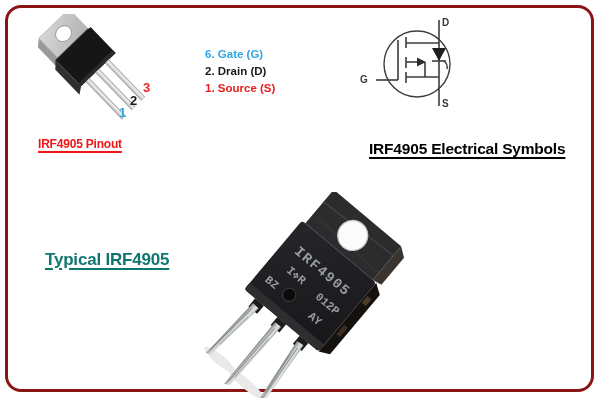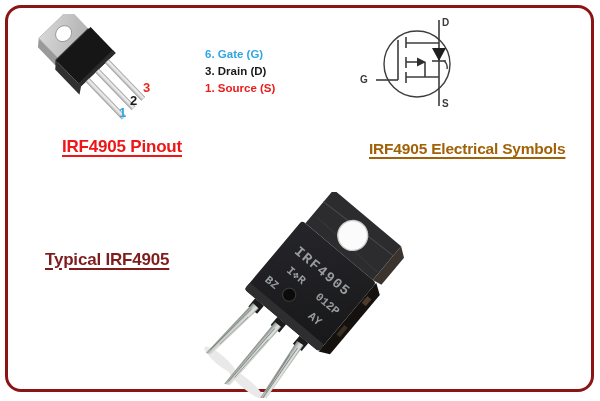--- a/index.html
+++ b/index.html
@@ -9,21 +9,21 @@
   }
   .frame{
     position:absolute;left:5px;top:5px;width:583px;height:381px;
     border:3px solid #8b1414;border-radius:16px;background:#ffffff;
   }
   .heading{
     position:absolute;font-weight:bold;color:#ee1616;
     text-decoration:underline;text-decoration-thickness:1.5px;text-underline-offset:3px;
     letter-spacing:-0.2px;white-space:nowrap;
   }
-  #h-pinout{left:62px;top:137px;font-size:17px;}
+  #h-pinout{left:38px;top:137px;font-size:12px;}
   #h-symbol{left:369px;top:140px;font-size:15.5px;}
   #h-photo{left:45px;top:250px;font-size:17px;}
   .legend{
     position:absolute;left:205px;top:46px;font-size:11.5px;font-weight:bold;line-height:17px;
     white-space:nowrap;
   }
   .pin-num{
     position:absolute;font-size:13px;font-weight:bold;line-height:1;
   }
   #pin3{left:143px;top:81px;}
@@ -73,21 +73,21 @@
         <rect x="9.5" y="12" width="5" height="52" fill="url(#legGrad)" stroke="#8c8c8c" stroke-width="0.4"></rect>
       </g>
     </svg>
   </div>
   <span class="pin-num" id="pin1" style="color: rgb(47, 168, 225);">1</span>
   <span class="pin-num" id="pin2" style="color: rgb(26, 26, 26);">2</span>
   <span class="pin-num" id="pin3" style="color: rgb(232, 40, 30);">3</span>
 
   <div class="legend">
     <div style="color: rgb(47, 168, 225);">6. Gate (G)</div>
-    <div style="color: rgb(26, 26, 26);">3. Drain (D)</div>
+    <div style="color: rgb(26, 26, 26);">2. Drain (D)</div>
     <div style="color: rgb(237, 28, 28);">1. Source (S)</div>
   </div>
 
   <div class="symbol-wrap">
     <svg width="110" height="108" viewBox="0 0 110 108">
       <g stroke="#3d3d3d" stroke-width="1.6" fill="none">
         <circle cx="62" cy="54" r="33" stroke-width="1.4"></circle>
 
         <line x1="84" y1="10" x2="84" y2="96"></line>
 
@@ -113,22 +113,22 @@
       </g>
       <g font-family="Liberation Sans, sans-serif" font-size="10" font-weight="bold" fill="#3a3a3a">
         <text x="87" y="16">D</text>
         <text x="5" y="73">G</text>
         <text x="87" y="97">S</text>
       </g>
     </svg>
   </div>
 
   <div class="heading" id="h-pinout" style="color: rgb(238, 22, 22);">IRF4905 Pinout</div>
-  <div class="heading" id="h-symbol" style="color: #a16207; text-align: right;">IRF4905 Electrical Symbols</div>
-  <div class="heading" id="h-photo" style="color: #7f1d1d;">Typical IRF4905</div>
+  <div class="heading" id="h-symbol" style="color: #000000; text-align: right;">IRF4905 Electrical Symbols</div>
+  <div class="heading" id="h-photo" style="color: #0f766e;">Typical IRF4905</div>
 
   <div class="photo-wrap">
     <svg width="245" height="206" viewBox="0 0 245 206">
       <defs>
         <linearGradient id="pLeg" x1="0" y1="0" x2="1" y2="0">
           <stop offset="0" stop-color="#7d827e"></stop>
           <stop offset="0.4" stop-color="#c6cbc7"></stop>
           <stop offset="0.75" stop-color="#e2e6e2"></stop>
           <stop offset="1" stop-color="#8a8f8b"></stop>
         </linearGradient>

